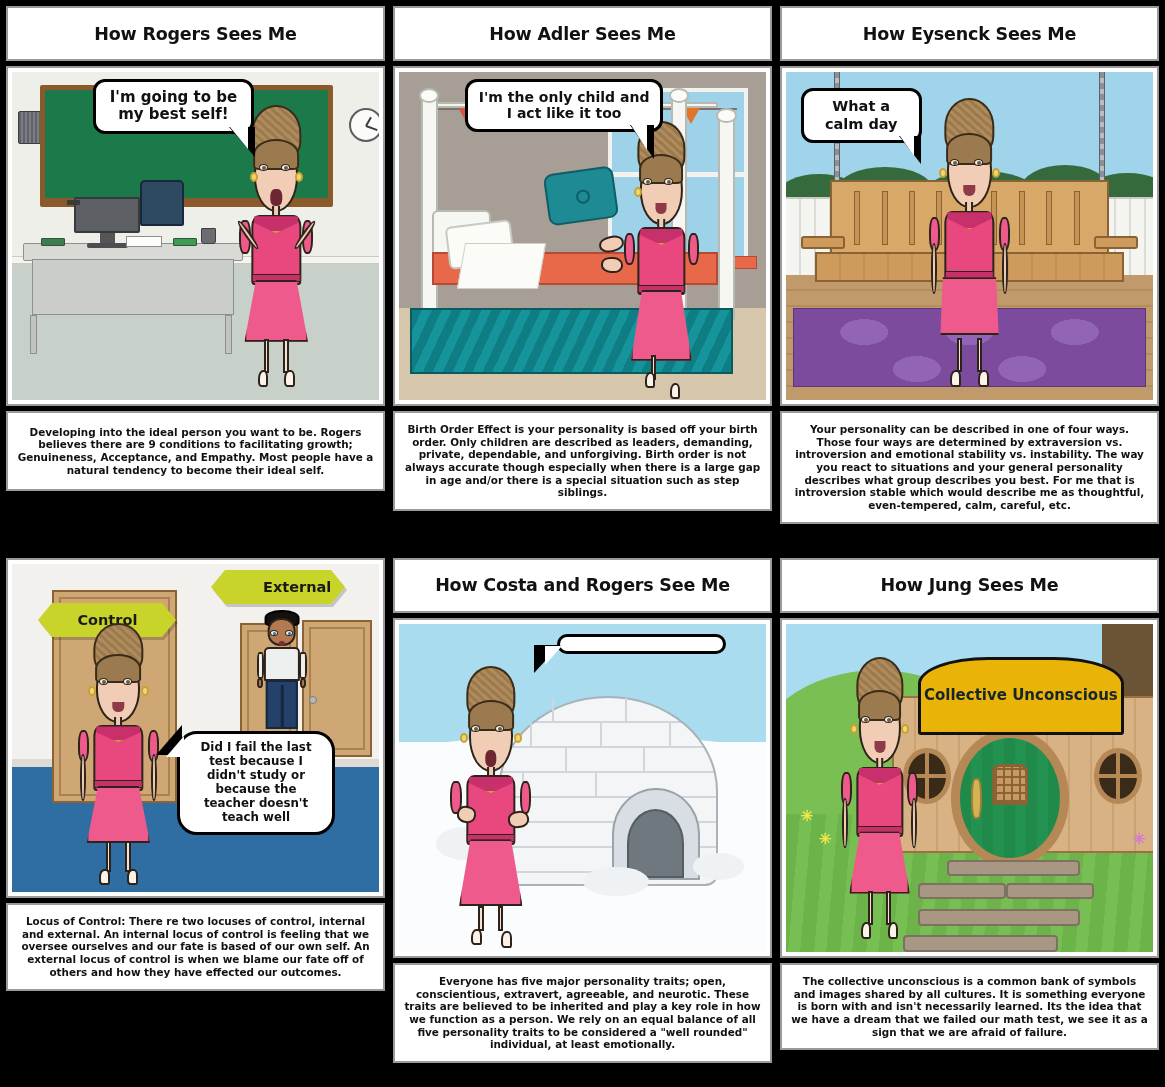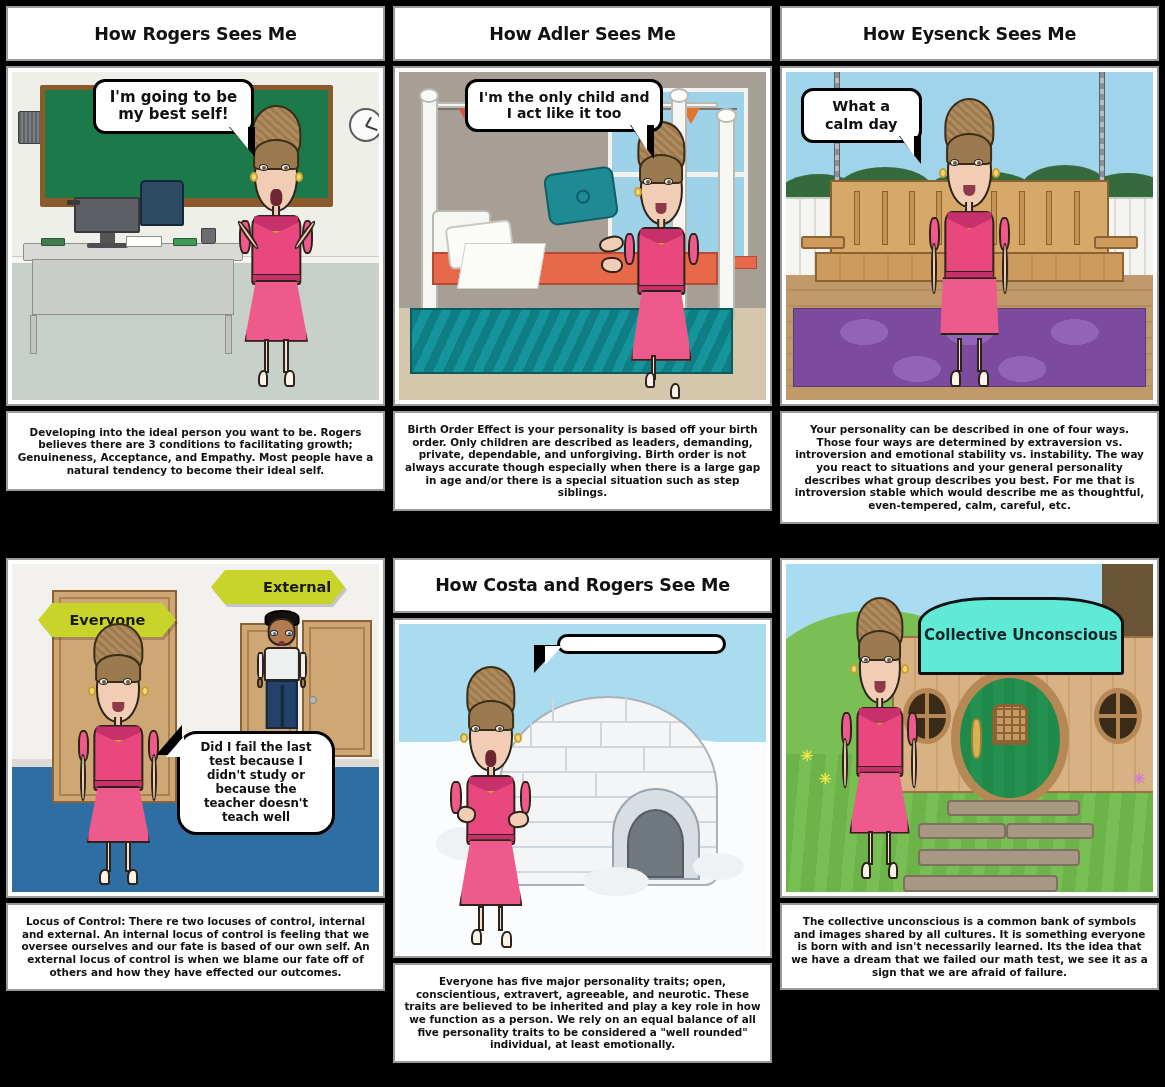--- a/index.html
+++ b/index.html
@@ -349,21 +349,21 @@
   .p6 .stone {
     position:absolute; background:#a89883; border:2px solid #7f7161; border-radius:4px;
   }
   .p6 .tree {
     position:absolute; right:-2%; top:0; width:16%; height:44%;
     background:#6b5336; border-radius:0 0 20% 40%;
   }
   .p6 .flower { position:absolute; color:#f2e54a; font-size:15px; font-weight:bold; }
   .p6 .sign {
     position:absolute; left:36%; top:10%; width:56%; height:24%;
-    background:#5eead4; border:3px solid #111;
+    background:#eab308; border:3px solid #111;
     border-radius:34% 34% 3px 3px;
     display:flex; align-items:center; justify-content:center; text-align:center;
     font-family:"DejaVu Sans", sans-serif; font-weight:bold; font-size:15px;
     color:#16262b; line-height:1.15; z-index:25;
   }
 
   
   .person { position:absolute; z-index:35; }
   .ch-hair-bun {
     position:absolute; left:50%; transform:translateX(-50%);
@@ -493,21 +493,21 @@
             <div class="bubble" style="left:22%;top:2%;width:44%;font-size:15px;">
               <span>I'm going to be my best self!</span>
               <div class="tail" style="right:-4px;bottom:-26px;border-width:30px 0 0 26px;border-color:#000 transparent transparent transparent;"></div>
               <div class="tail" style="right:3px;bottom:-18px;border-width:22px 0 0 18px;border-color:#fff transparent transparent transparent;"></div>
             </div>
           </div>
         </div>
       </div>
 
       <div class="caption">
-        <span>Developing into the ideal person you want to be. Rogers believes there are 3 conditions to facilitating growth; Genuineness, Acceptance, and Empathy. Most people have a natural tendency to become their ideal self.</span>
+        <span>Developing into the ideal person you want to be. Rogers believes there are 9 conditions to facilitating growth; Genuineness, Acceptance, and Empathy. Most people have a natural tendency to become their ideal self.</span>
       </div>
     </div>
 
     <div class="cell">
       <div class="title-box">
         <span>How Adler Sees Me</span>
       </div>
 
       <div class="scene">
         <div class="scene-inner">
@@ -672,21 +672,21 @@
             </div>
             <div class="door" style="left:62%;top:18%;width:16%;height:38%;">
               <div class="door-inner"></div>
             </div>
             <div class="door" style="left:79%;top:17%;width:19%;height:42%;">
               <div class="door-inner"></div>
               <div class="knob" style="left:8%;top:56%;"></div>
             </div>
 
             <div class="banner" style="left:11%;top:12%;width:30%;">
-              <span>Everyone</span>
+              <span>Control</span>
             </div>
             <div class="banner" style="left:58%;top:2%;width:29%;justify-content:flex-end;">
               <span>External</span>
             </div>
 
             <div class="boy" style="left:65%;top:14%;width:17%;height:38%;">
               <div class="boy-hair"></div>
               <div class="boy-head"></div>
               <div class="boy-eye" style="left:31%;"></div>
               <div class="boy-eye" style="left:55%;"></div>
@@ -800,20 +800,23 @@
           </div>
         </div>
       </div>
 
       <div class="caption tall">
         <span>Everyone has five major personality traits; open, conscientious, extravert, agreeable, and neurotic. These traits are believed to be inherited and play a key role in how we function as a person. We rely on an equal balance of all five personality traits to be considered a "well rounded" individual, at least emotionally.</span>
       </div>
     </div>
 
     <div class="cell">
+      <div class="title-box">
+        <span>How Jung Sees Me</span>
+      </div>
 
       <div class="scene">
         <div class="scene-inner">
           <div class="p6">
             <div class="sky"></div>
             <div class="hill"></div>
             <div class="grass"></div>
             <div class="tree"></div>
 
             <div class="wood-wall"></div>

